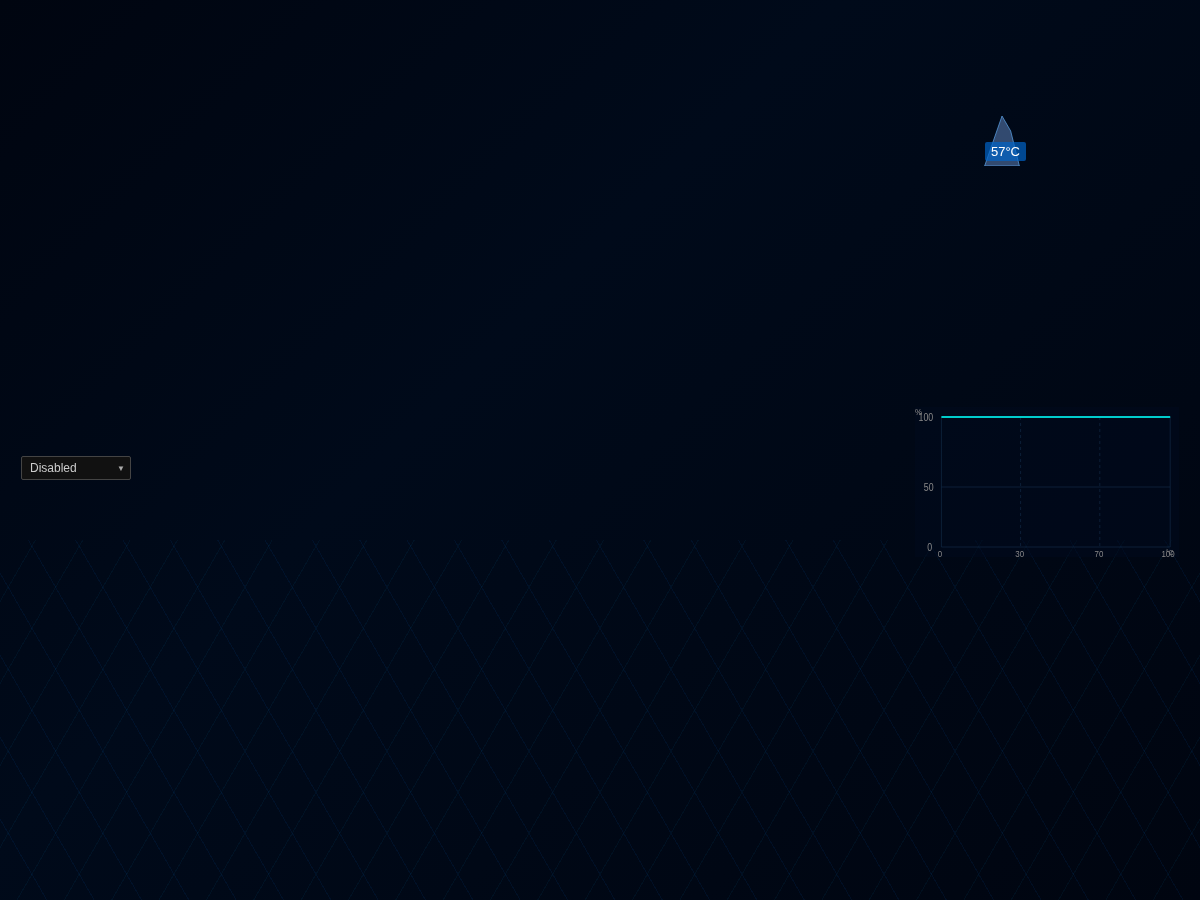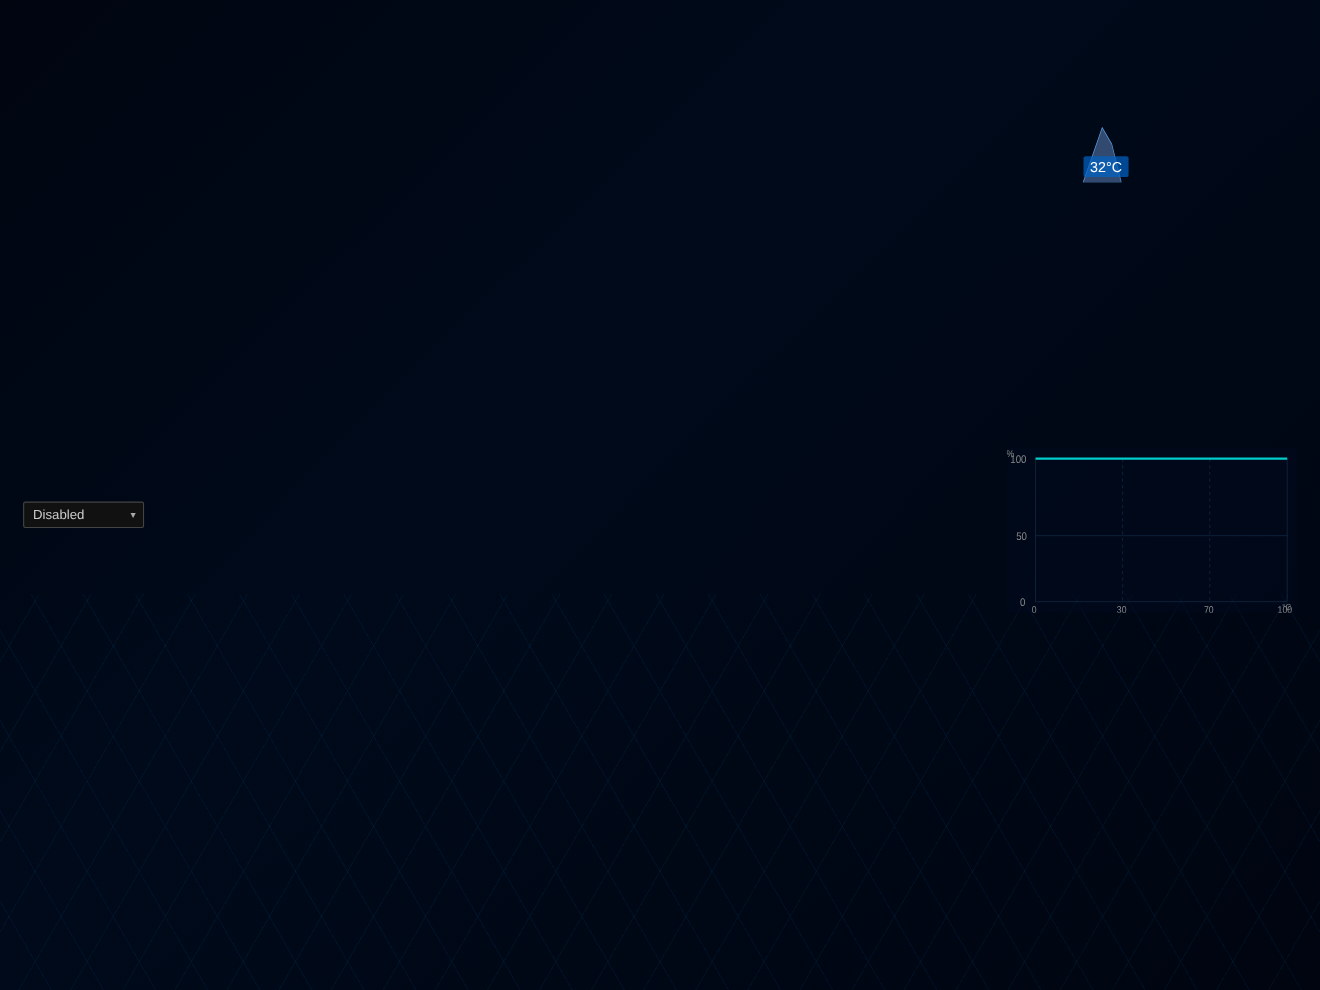--- a/index.html
+++ b/index.html
@@ -626,21 +626,21 @@
     <div class="middle-col">
 
       <div class="middle-section-top">
 
         <div class="panel">
           <div class="panel-title">CPU Temperature</div>
           <div class="temp-chart-area">
             <svg width="100%" height="100%" viewBox="0 0 200 70" preserveAspectRatio="none">
               <polygon points="120,70 150,20 165,35 180,70" fill="rgba(100,140,200,0.5)" stroke="rgba(100,180,255,0.8)" stroke-width="1"></polygon>
             </svg>
-            <div class="temp-value">32°C</div>
+            <div class="temp-value">57°C</div>
           </div>
         </div>
 
         <div class="panel">
           <div class="panel-title">CPU Core Voltage</div>
           <div class="voltage-value">1.083 V</div>
           <div class="mb-temp-label">Motherboard Temperature</div>
           <div class="mb-temp-value">26°C</div>
         </div>
       </div>

